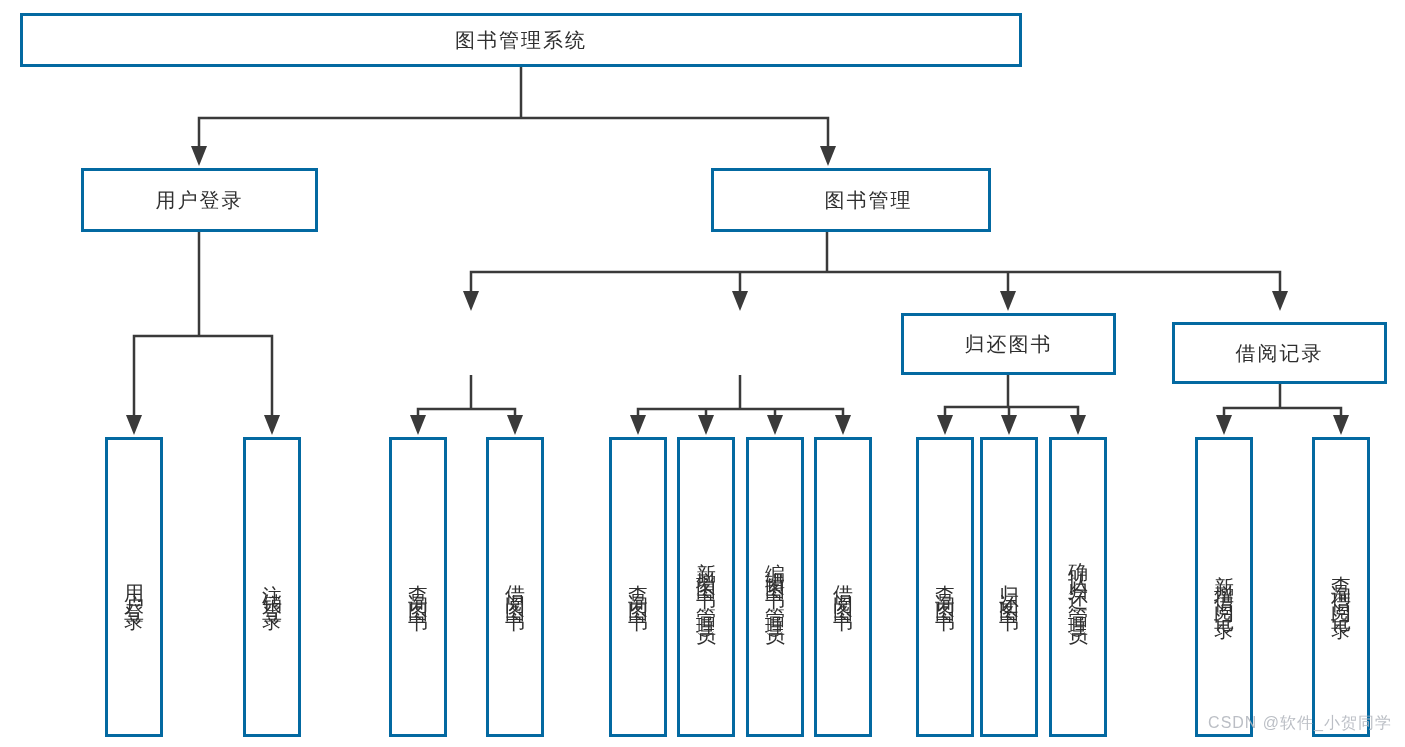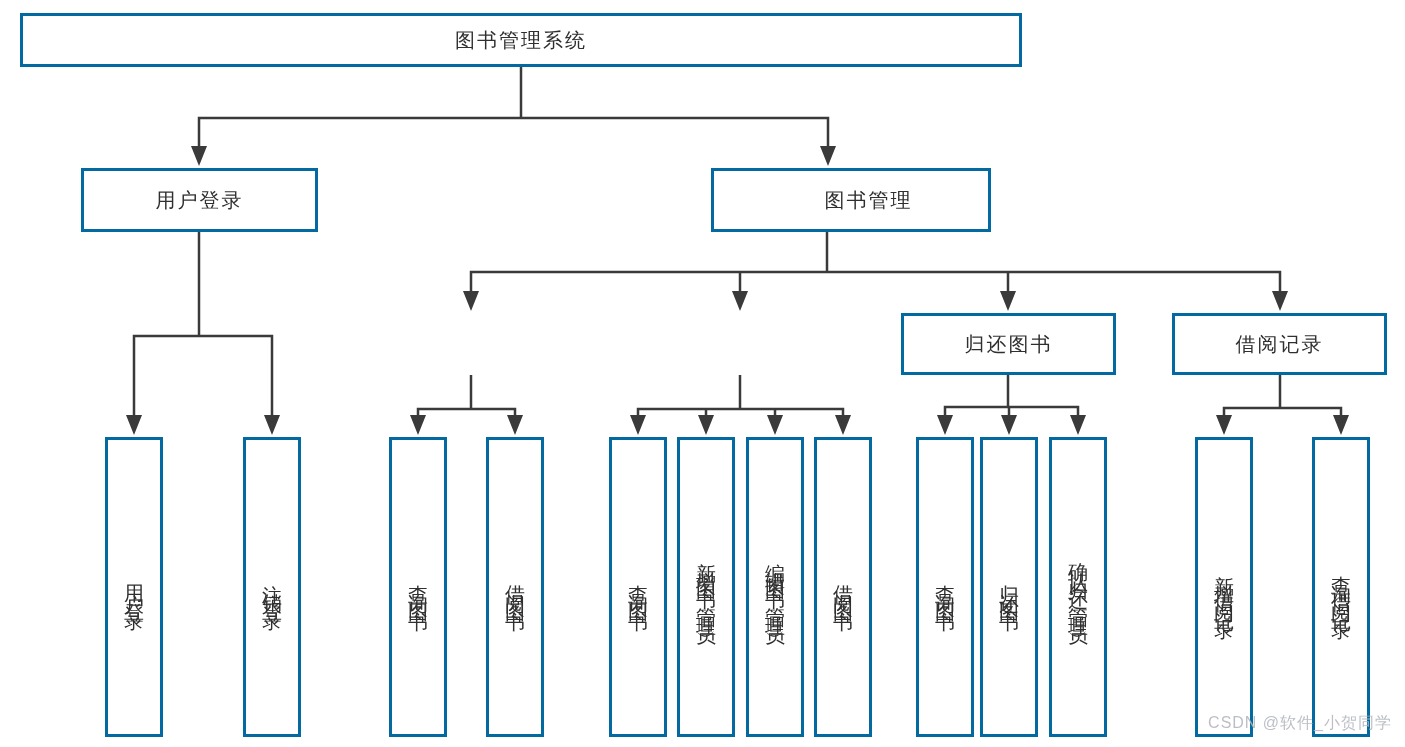--- a/index.html
+++ b/index.html
@@ -43,21 +43,21 @@
     font-size: 20px;
     line-height: 1.05;
   }
   .root  { left: 20px;   top: 13px;  width: 1002px; height: 54px; }
   .lv2-a { left: 81px;   top: 168px; width: 237px;  height: 64px; }
   .lv2-b { left: 711px;  top: 168px; width: 280px;  height: 64px; padding-left: 35px; }
   .lv3   { top: 313px; height: 62px; }
   .lv3-a { left: 363px;  width: 216px; }
   .lv3-b { left: 633px;  width: 215px; }
   .lv3-c { left: 901px;  width: 215px; }
-  .lv3-d { left: 1172px; width: 215px; }
+  .lv3-d { left: 1172px; width: 215px; margin-top: 9px; }
   .leaf  { top: 437px; width: 58px; height: 300px; }
   .leaf-1a { left: 105px; }  .leaf-1b { left: 243px; }
   .leaf-2a { left: 389px; }  .leaf-2b { left: 486px; }
   .leaf-3a { left: 609px; }  .leaf-3b { left: 677px; }
   .leaf-3c { left: 746px; }  .leaf-3d { left: 814px; }
   .leaf-4a { left: 916px; }  .leaf-4b { left: 980px; }
   .leaf-4c { left: 1049px; }
   .leaf-5a { left: 1195px; } .leaf-5b { left: 1312px; }
   #watermark {
     position: absolute;

